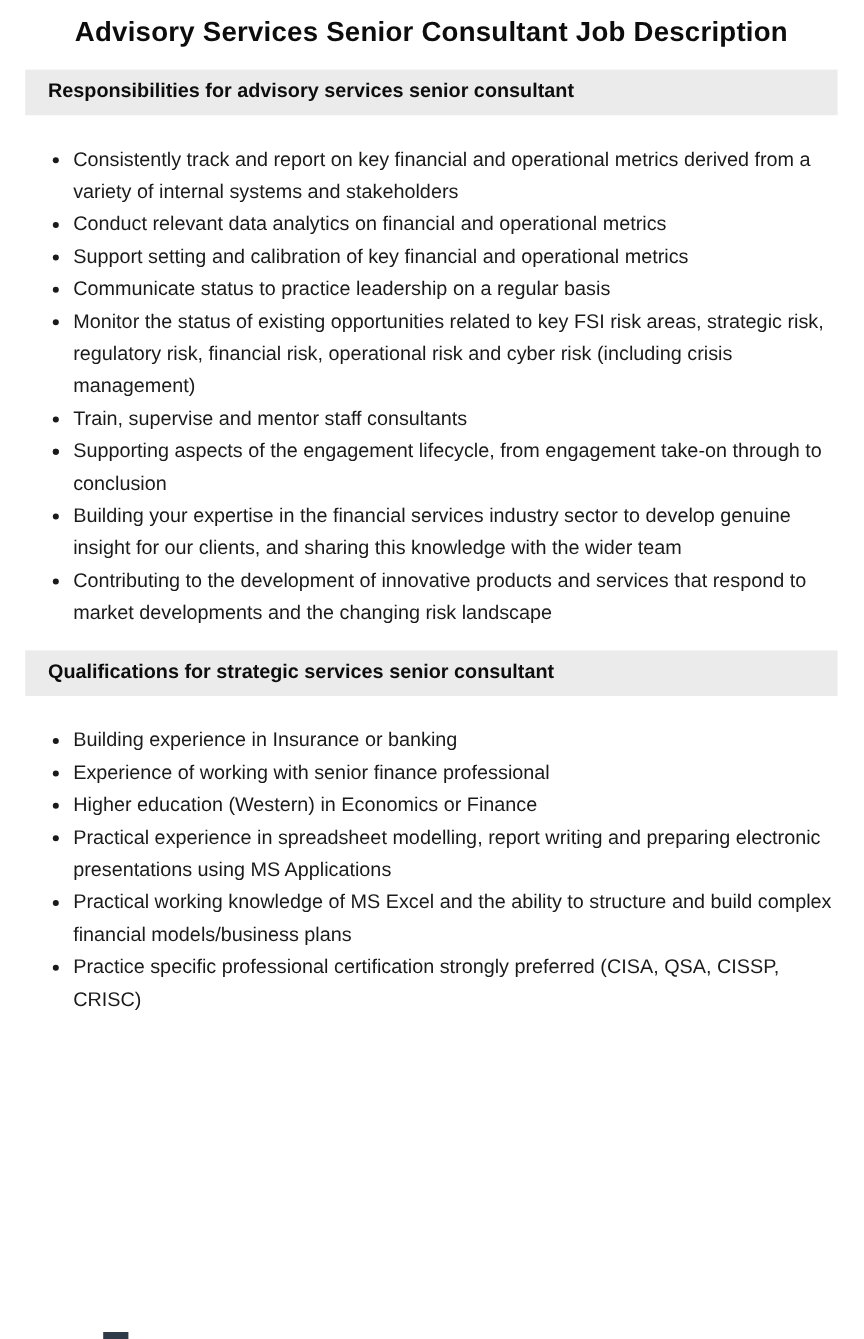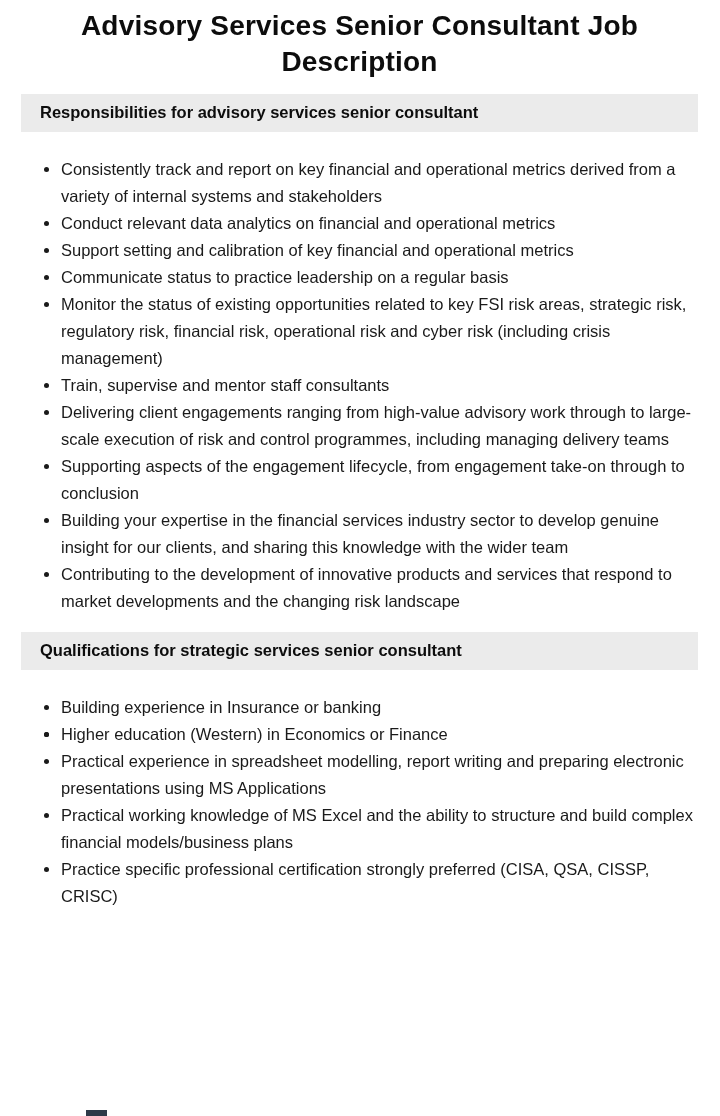--- a/index.html
+++ b/index.html
@@ -22,21 +22,21 @@
     position: relative;
   }
   .page {
     width: 720px;
     height: 1116px;
     padding: 0 22px 0 21px;
   }
   .page-title {
     margin: 0;
     padding-top: 8px;
-    font-size: 28px;
+    font-size: 23px;
     line-height: 36px;
     font-weight: 700;
     text-align: center;
     color: var(--title-text);
     letter-spacing: 0.2px;
   }
   .intro {
     margin: 18px 0 0 0;
   }
   .jd-section { margin-top: 14px; }
@@ -114,21 +114,20 @@
     <span class="bullet-text">Monitor the status of existing opportunities related to key FSI risk areas, strategic risk, regulatory risk, financial risk, operational risk and cyber risk (including crisis management)</span>
   </li>
 
   <li class="bullet-item">
     <span class="bullet-dot"></span>
     <span class="bullet-text">Train, supervise and mentor staff consultants</span>
   </li>
 
   <li class="bullet-item">
     <span class="bullet-dot"></span>
-    <span class="bullet-text">Delivering client engagements ranging from high-value advisory work through to large-scale execution of risk and control programmes, including managing delivery teams</span>
   </li>
 
   <li class="bullet-item">
     <span class="bullet-dot"></span>
     <span class="bullet-text">Supporting aspects of the engagement lifecycle, from engagement take-on through to conclusion</span>
   </li>
 
   <li class="bullet-item">
     <span class="bullet-dot"></span>
     <span class="bullet-text">Building your expertise in the financial services industry sector to develop genuine insight for our clients, and sharing this knowledge with the wider team</span>
@@ -146,20 +145,21 @@
       <h2 class="section-heading">Qualifications for strategic services senior consultant</h2>
     </header>
     <ul class="bullet-list">
   <li class="bullet-item">
     <span class="bullet-dot"></span>
     <span class="bullet-text">Building experience in Insurance or banking</span>
   </li>
 
   <li class="bullet-item">
     <span class="bullet-dot"></span>
+    <span class="bullet-text">Experience of working with senior finance professional</span>
   </li>
 
   <li class="bullet-item">
     <span class="bullet-dot"></span>
     <span class="bullet-text">Higher education (Western) in Economics or Finance</span>
   </li>
 
   <li class="bullet-item">
     <span class="bullet-dot"></span>
     <span class="bullet-text">Practical experience in spreadsheet modelling, report writing and preparing electronic presentations using MS Applications</span>

